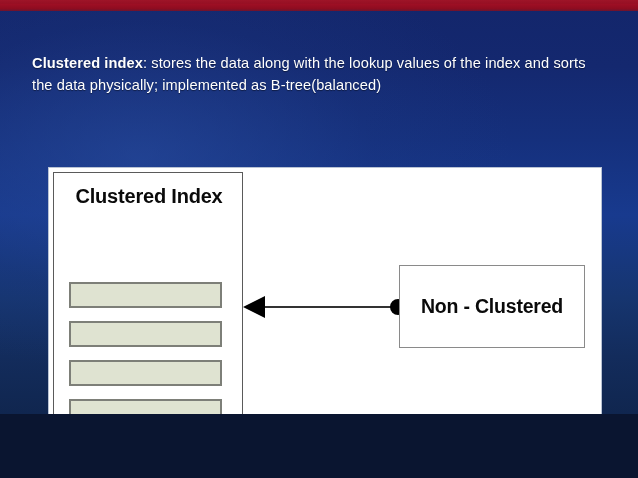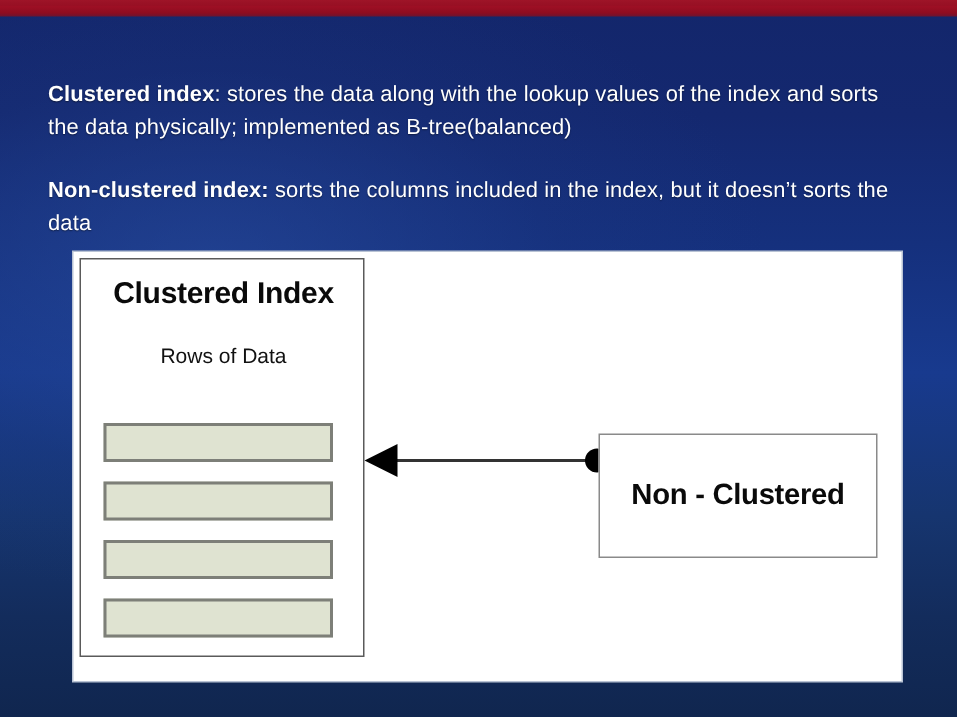--- a/index.html
+++ b/index.html
@@ -6,21 +6,21 @@
     margin: 0;
     padding: 0;
     background: #0a1530;
   }
   body {
     font-family: "Liberation Sans", sans-serif;
   }
   #slide {
     position: relative;
     width: 638px;
-    height: 478px;
+    height: 414px;
     overflow: hidden;
     background:
       radial-gradient(ellipse 520px 300px at 22% 38%, rgba(42,78,160,0.55) 0%, rgba(30,60,135,0.20) 45%, rgba(0,0,0,0) 72%),
       linear-gradient(180deg,
         #13266b 0%,
         #14286f 16%,
         #15307d 34%,
         #183a8e 52%,
         #16356f 72%,
         #132c5c 86%,
@@ -114,21 +114,20 @@
     top: 97px;
     width: 186px;
     height: 83px;
     border: 1px solid #8a8a8a;
     background: #ffffff;
     box-sizing: border-box;
     display: flex;
     flex-direction: column;
     align-items: center;
     justify-content: center;
-    margin-top: 24px;
   }
   .nc-line {
     font-size: 19.5px;
     font-weight: bold;
     color: #0a0a0a;
     line-height: 25px;
     letter-spacing: -0.2px;
   }
   
   #connector {
@@ -146,29 +145,25 @@
 <div id="slide">
 
   <div id="top-bar">
     <div id="top-bar-sheen"></div>
   </div>
 
   <div class="para" id="para-1">
     <span class="lead">Clustered index</span><span>: stores the data along with the lookup values of the index and sorts the data physically; implemented as  B-tree(balanced)</span>
   </div>
 
-  <div class="para" id="para-2">
-    <span class="lead">Non-clustered index:</span><span> sorts the columns included in the index, but it doesn’t sorts the data</span>
-  </div>
 
   <div id="diagram-panel">
 
     <div id="clustered-card">
       <div id="clustered-title">Clustered Index</div>
-      <div id="rows-of-data-label">Rows of Data</div>
       <div class="data-row" id="data-row-0"></div>
       <div class="data-row" id="data-row-1"></div>
       <div class="data-row" id="data-row-2"></div>
       <div class="data-row" id="data-row-3"></div>
     </div>
 
     <svg id="connector" viewBox="0 0 165 42" xmlns="http://www.w3.org/2000/svg">
       <line x1="18" y1="21" x2="160" y2="21" stroke="#333333" stroke-width="2"></line>
       <polygon points="4,21 26,10 26,32" fill="#000000"></polygon>
       <circle cx="159" cy="21" r="8" fill="#000000"></circle>

